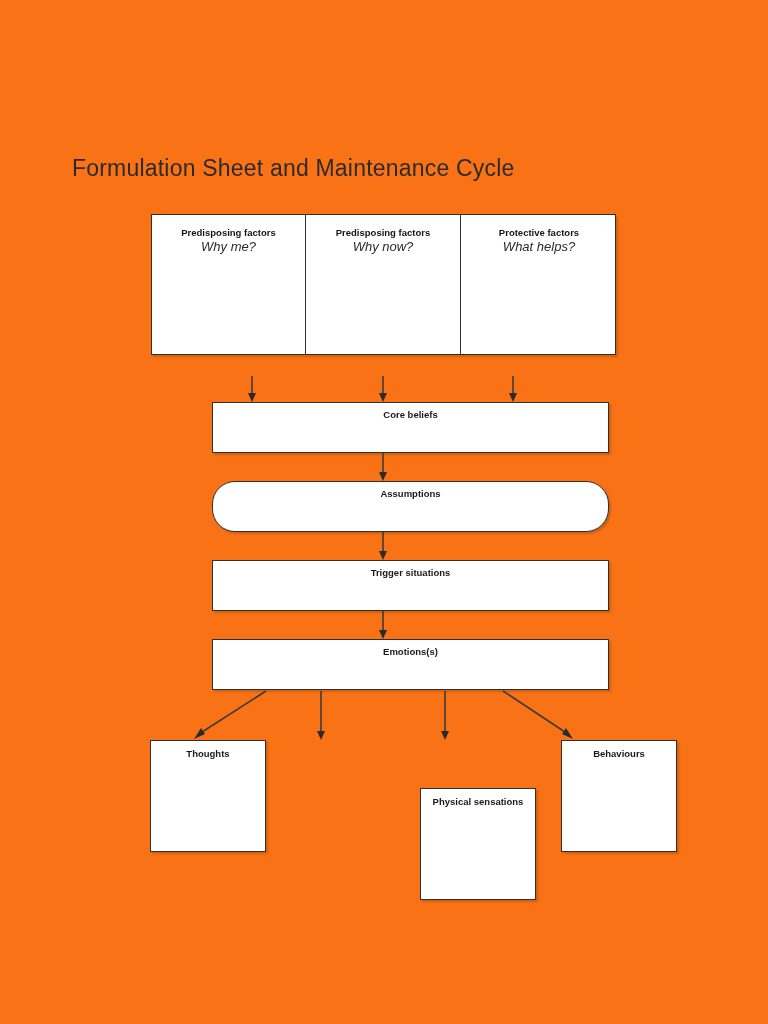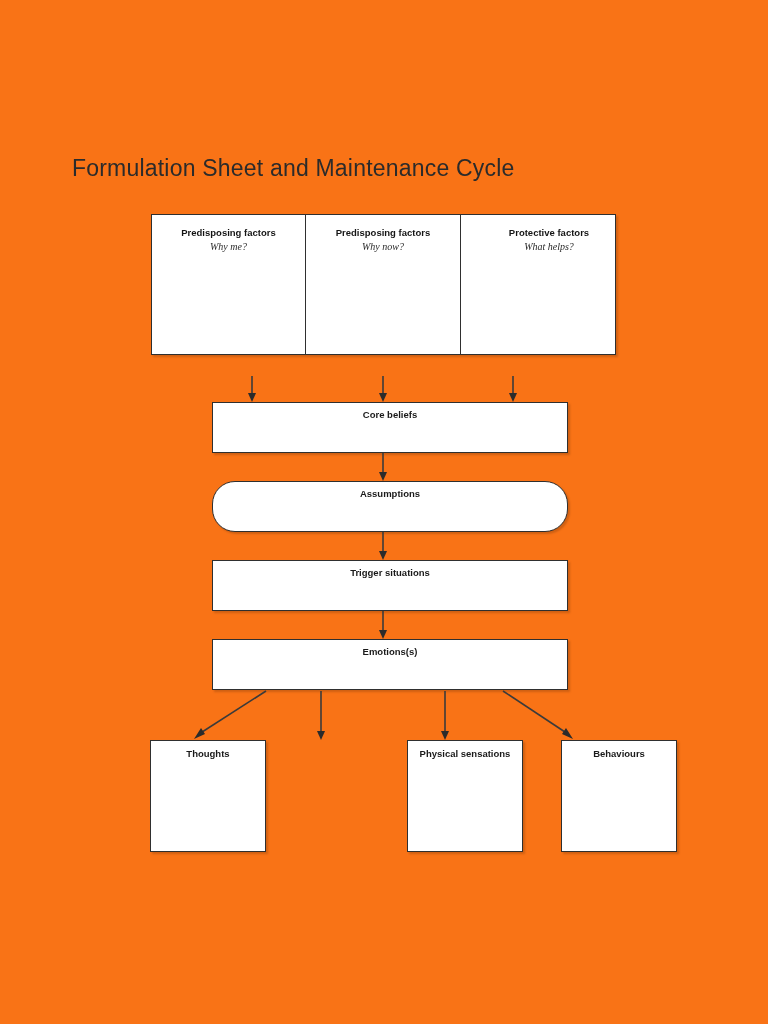--- a/index.html
+++ b/index.html
@@ -78,40 +78,39 @@
     font-size: 9.5px;
     font-weight: bold;
     color: #151515;
     line-height: 12px;
   }
   .fcol-sub {
     position: absolute;
     top: 26px;
     left: 0; right: 0;
     text-align: center;
-    font-size: 10px;
+    font-size: 13px;
     font-style: italic;
     color: #2a2a2a;
     line-height: 11px;
-    font-family: Liberation Serif, serif;
-  }
-
-  
-  .stackbox { left: 212px; width: 356px; height: 51px; }
+  }
+
+  
+  .stackbox { left: 212px; width: 397px; height: 51px; }
   #box-core       { top: 402px; }
   #box-assump     { top: 481px; border-radius: 23px; }
   #box-trigger    { top: 560px; padding-left: 30px; }
   #box-problems   { top: 639px; }
   .stackbox .blabel { top: 6px; }
 
   
   .leafbox { top: 740px; width: 116px; height: 112px; }
   #box-thoughts  { left: 150px; }
   #box-emotions  { left: 273px; }
-  #box-physical  { left: 407px; }
+  #box-physical  { left: 420px; margin-top: 48px; }
   #box-behaviour { left: 521px; margin-left: 40px; }
   .leafbox .blabel { top: 7px; padding: 0 4px; }
 
   
   #connectors {
     position: absolute;
     left: 0; top: 0;
     width: 768px;
     height: 1024px;
     pointer-events: none;
@@ -128,21 +127,21 @@
 
   <div class="dbox" id="factors-panel">
     <div class="fcol divided" style="left:0; width:154px;">
       <div class="fcol-title">Predisposing factors</div>
       <div class="fcol-sub">Why me?</div>
     </div>
     <div class="fcol divided" style="left:154px; width:155px;">
       <div class="fcol-title">Predisposing factors</div>
       <div class="fcol-sub">Why now?</div>
     </div>
-    <div class="fcol" style="left:319px; width:156px;">
+    <div class="fcol" style="left:309px; width:156px;">
       <div class="fcol-title">Protective factors</div>
       <div class="fcol-sub">What helps?</div>
     </div>
   </div>
 
   <div class="dbox stackbox" id="box-core">
     <div class="blabel">Core beliefs</div>
   </div>
 
   <div class="dbox stackbox" id="box-assump">

